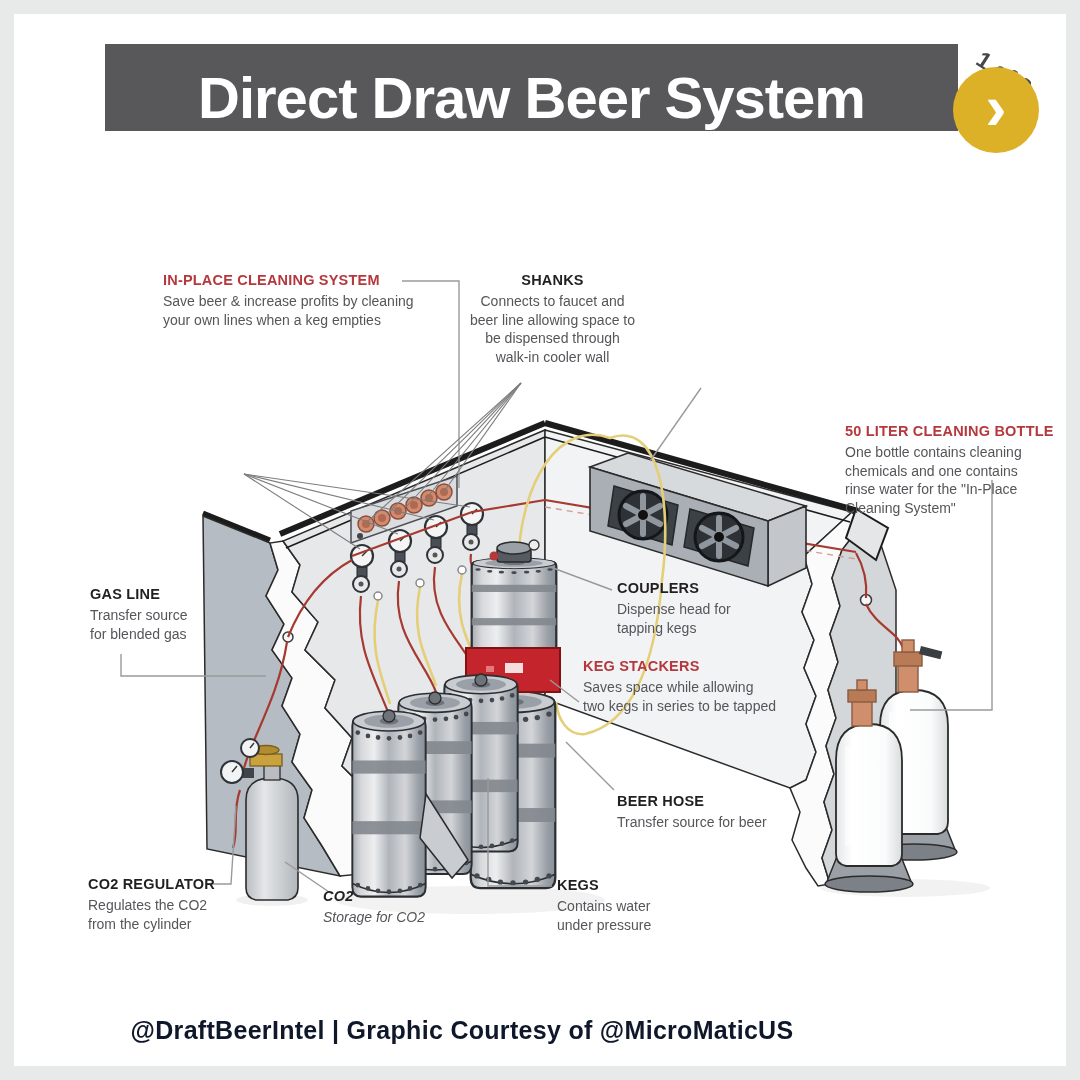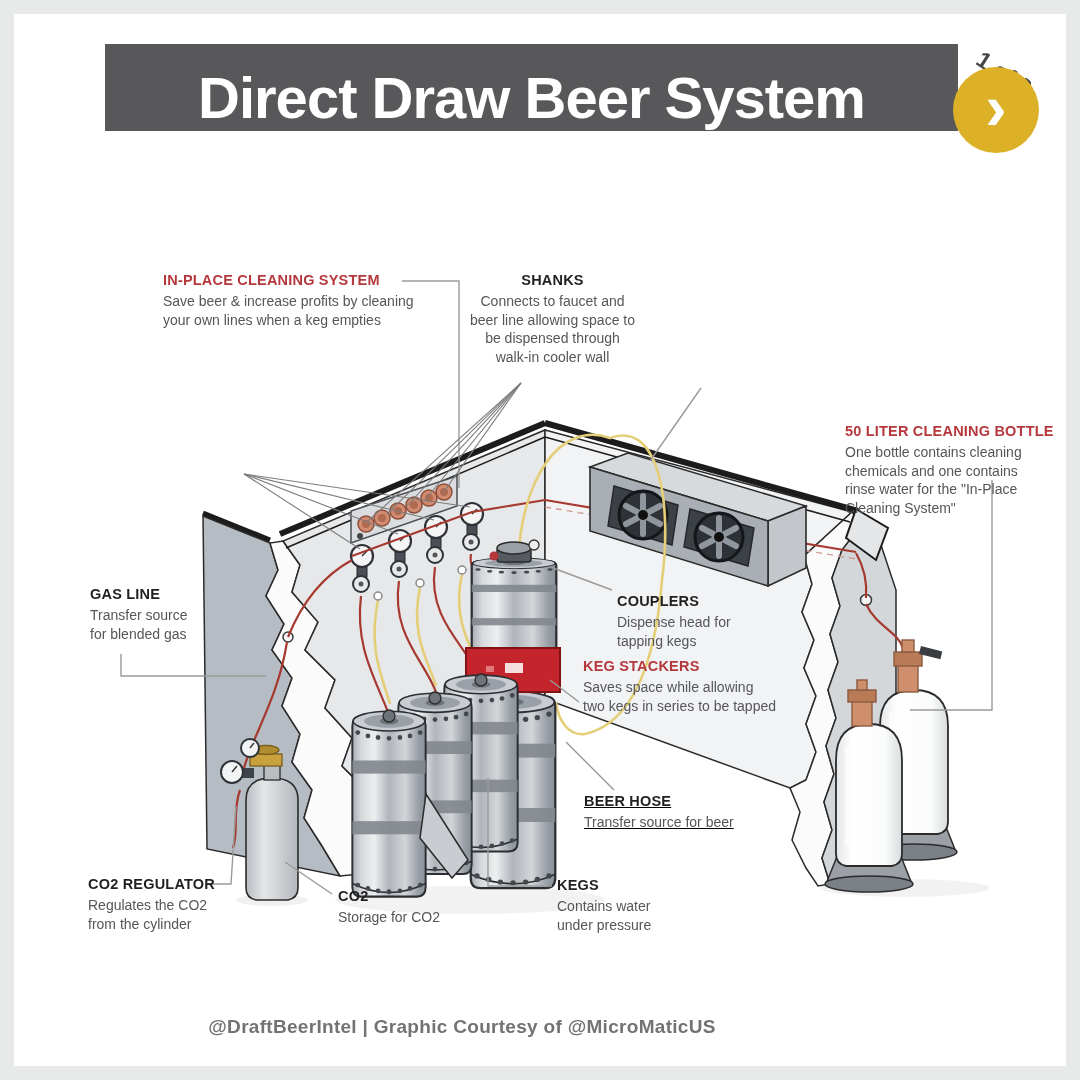--- a/index.html
+++ b/index.html
@@ -13,21 +13,21 @@
               transform:rotate(33deg);transform-origin:left top;white-space:nowrap;}
   .next-btn{position:absolute;left:953px;top:67px;width:86px;height:86px;border-radius:50%;
             background:#ddb127;display:flex;align-items:center;justify-content:center;cursor:pointer;}
   .next-btn span{color:#ffffff;font-size:64px;font-weight:bold;line-height:0;margin-top:-6px;}
   .diagram{position:absolute;left:0;top:0;width:1080px;height:1080px;}
   #labels{position:absolute;left:0;top:0;width:980px;height:1080px;pointer-events:none;}
   .label{position:absolute;white-space:nowrap;}
   .label .hd{font-weight:bold;font-size:14.5px;letter-spacing:.2px;color:#221f20;margin-bottom:4px;}
   .label .ln{font-size:14px;line-height:18.5px;color:#55565a;}
   .footer{position:absolute;left:0;top:1016px;width:924px;text-align:center;
-          color:#737373;font-weight:bold;font-size:19px;letter-spacing:.3px;}
+          color:#0f172a;font-weight:bold;font-size:25px;letter-spacing:.3px;}
 </style>
 </head>
 <body>
 
 <div class="canvas">
   <div class="frame"></div>
 
   <svg class="diagram" viewBox="0 0 1080 1080">
     <defs>
       <linearGradient id="kegBody" x1="0" y1="0" x2="1" y2="0">
@@ -330,45 +330,45 @@
         <div class="ln">One bottle contains cleaning</div>
         <div class="ln">chemicals and one contains</div>
         <div class="ln">rinse water for the "In-Place</div>
         <div class="ln">Cleaning System"</div>
       </div>
       <div class="label" style="left: 90px; top: 586px;">
         <div class="hd">GAS LINE</div>
         <div class="ln">Transfer source</div>
         <div class="ln">for blended gas</div>
       </div>
-      <div class="label" style="left: 617px; top: 580px; margin-top: 13px;">
+      <div class="label" style="left: 617px; top: 580px;">
         <div class="hd">COUPLERS</div>
         <div class="ln">Dispense head for</div>
         <div class="ln">tapping kegs</div>
       </div>
       <div class="label" style="left: 583px; top: 658px;">
         <div class="hd" style="color: rgb(181, 56, 61);">KEG STACKERS</div>
         <div class="ln">Saves space while allowing</div>
         <div class="ln">two kegs in series to be tapped</div>
       </div>
-      <div class="label" style="left: 584px; top: 793px; text-decoration: underline;">
+      <div class="label" style="left: 617px; top: 793px;">
         <div class="hd">BEER HOSE</div>
         <div class="ln">Transfer source for beer</div>
       </div>
       <div class="label" style="left: 557px; top: 877px;">
         <div class="hd">KEGS</div>
         <div class="ln">Contains water</div>
         <div class="ln">under pressure</div>
       </div>
       <div class="label" style="left: 88px; top: 876px;">
         <div class="hd">CO2 REGULATOR</div>
         <div class="ln">Regulates the CO2</div>
         <div class="ln">from the cylinder</div>
       </div>
-      <div class="label" style="left: 338px; top: 888px;">
+      <div class="label" style="left: 323px; top: 888px; font-style: italic;">
         <div class="hd">CO2</div>
         <div class="ln">Storage for CO2</div>
       </div>
     </div>
 
   <div class="title-bar">
     <span>Direct Draw Beer System</span>
   </div>
   <div class="page-badge">1 of 2</div>
   <div class="next-btn">

